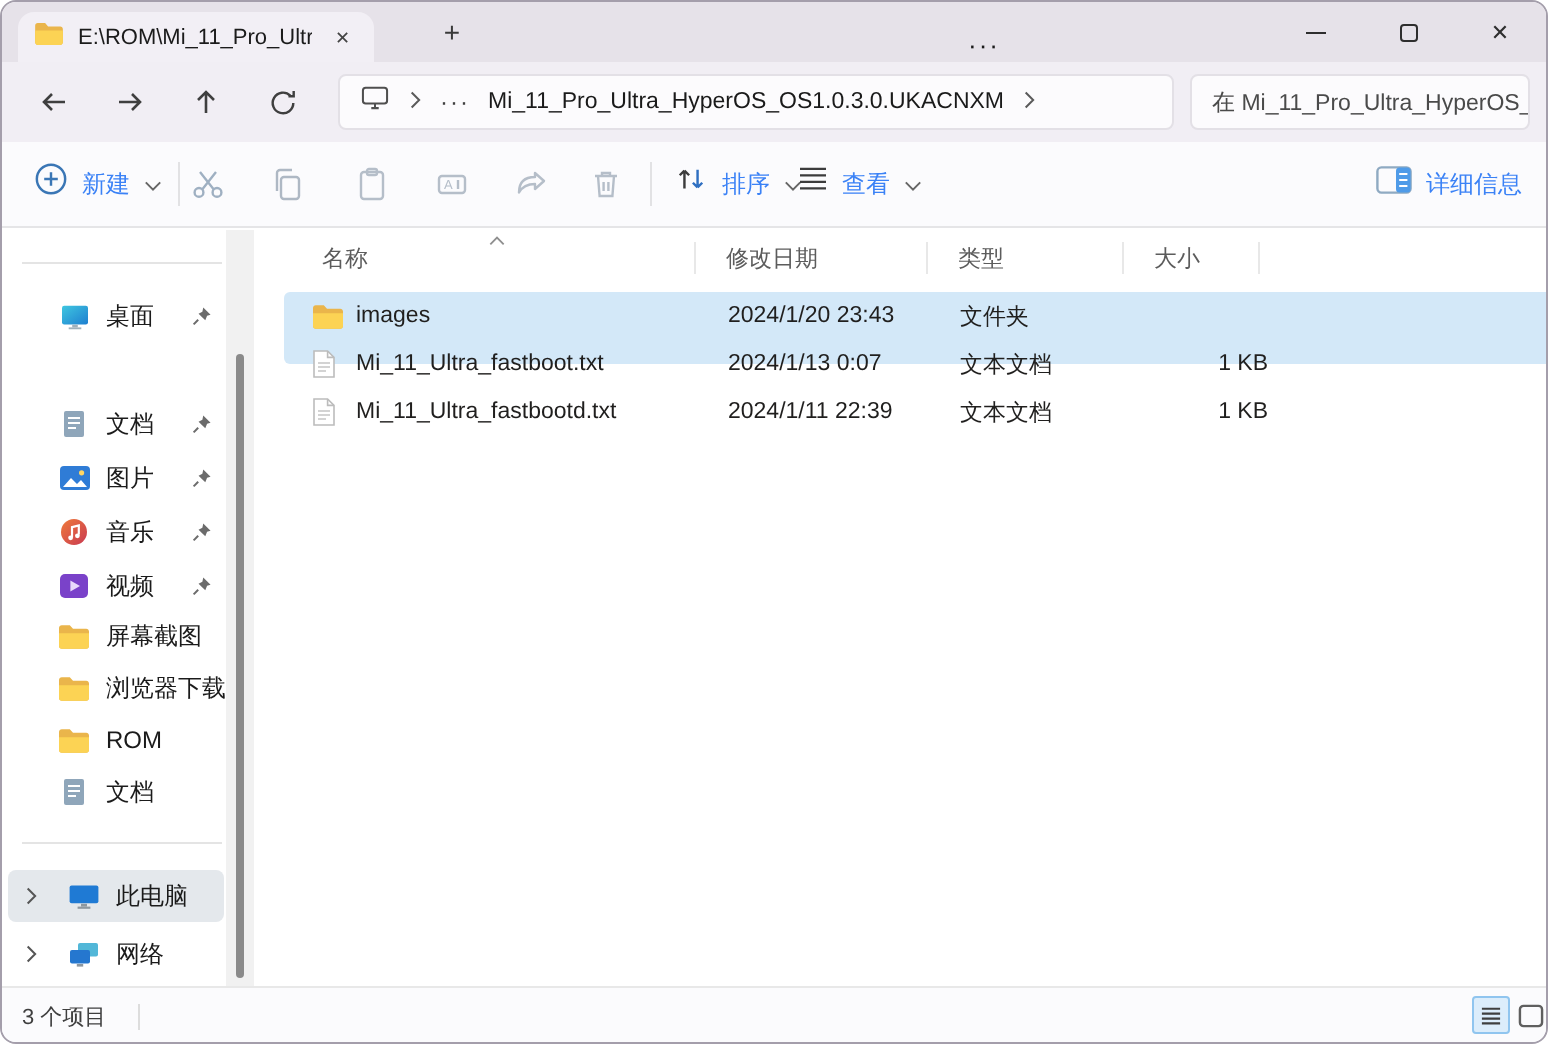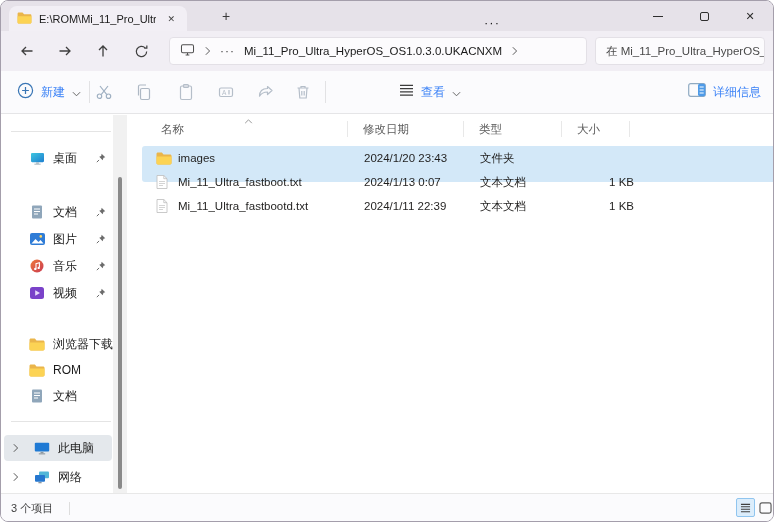--- a/index.html
+++ b/index.html
@@ -204,20 +204,34 @@
       </svg>
   </div>
   <div class="tb-iconbtn" style="left:287px; top:76px">
     <svg width="18" height="18" viewBox="0 0 18 18" fill="none" stroke="#b5bec9" stroke-width="1.2">
         <path d="M3.5 5h11M7 5V3.5h4V5M5 5l.8 10h6.4L13 5"></path>
         <path d="M7.8 8v4.5M10.2 8v4.5"></path>
       </svg>
   </div>
   <div class="tb-sep" style="left:324px; top:80px"></div>
 
+  <div class="tb-group" style="left:336px; top:70px">
+    <span>
+      <svg width="17" height="15" viewBox="0 0 18 16" fill="none">
+          <path d="M5.5 13V3.5M5.5 3.5L3 6M5.5 3.5L8 6" stroke="#3c3c3c" stroke-width="1.3"></path>
+          <path d="M12.5 3v9.5M12.5 12.5L10 10M12.5 12.5L15 10" stroke="#2f6fc1" stroke-width="1.3"></path>
+        </svg>
+    </span>
+    <span class="tb-label">排序</span>
+    <span>
+      <svg width="9" height="6" viewBox="0 0 10 6" fill="none" stroke="#666" stroke-width="1.1">
+          <path d="M1 1l4 4 4-4"></path>
+        </svg>
+    </span>
+  </div>
   <div class="tb-group" style="left:398px; top:70px">
     <span>
       <svg width="15" height="13" viewBox="0 0 16 14" stroke="#3c3c3c" stroke-width="1.2">
           <path d="M1 1.5h14M1 5h14M1 8.5h14M1 12h14"></path>
         </svg>
     </span>
     <span class="tb-label">查看</span>
     <span>
       <svg width="9" height="6" viewBox="0 0 10 6" fill="none" stroke="#666" stroke-width="1.1">
           <path d="M1 1l4 4 4-4"></path>
@@ -331,20 +345,29 @@
         </svg>
       </span>
     <span class="si-label">视频</span>
     <span class="si-pin">
         <svg width="10" height="10" viewBox="0 0 11 11">
           <path d="M6.2.8l4 4-1.9.5-1 2.6-3.7-3.7 2.1-1z" fill="#6b6b6b"></path>
           <path d="M3.4 7.6L.9 10.1" stroke="#6b6b6b" stroke-width="1.1"></path>
         </svg>
       </span>
   </div>
+  <div class="side-item" style="top:304px">
+    <span class="si-icon">
+        <svg width="16" height="13" viewBox="0 0 16 13">
+          <path d="M.5 2c0-.8.6-1.4 1.4-1.4h4l1.6 1.8h6.6c.8 0 1.4.6 1.4 1.4v7.2c0 .8-.6 1.4-1.4 1.4H1.9c-.8 0-1.4-.6-1.4-1.4z" fill="#eab54b"></path>
+          <path d="M.5 4.6h15v6.4c0 .8-.6 1.4-1.4 1.4H1.9c-.8 0-1.4-.6-1.4-1.4z" fill="#fcd354"></path>
+        </svg>
+      </span>
+    <span class="si-label">屏幕截图</span>
+  </div>
   <div class="side-item" style="top:330px">
     <span class="si-icon">
         <svg width="16" height="13" viewBox="0 0 16 13">
           <path d="M.5 2c0-.8.6-1.4 1.4-1.4h4l1.6 1.8h6.6c.8 0 1.4.6 1.4 1.4v7.2c0 .8-.6 1.4-1.4 1.4H1.9c-.8 0-1.4-.6-1.4-1.4z" fill="#eab54b"></path>
           <path d="M.5 4.6h15v6.4c0 .8-.6 1.4-1.4 1.4H1.9c-.8 0-1.4-.6-1.4-1.4z" fill="#fcd354"></path>
         </svg>
       </span>
     <span class="si-label">浏览器下载</span>
   </div>
   <div class="side-item" style="top:356px">

